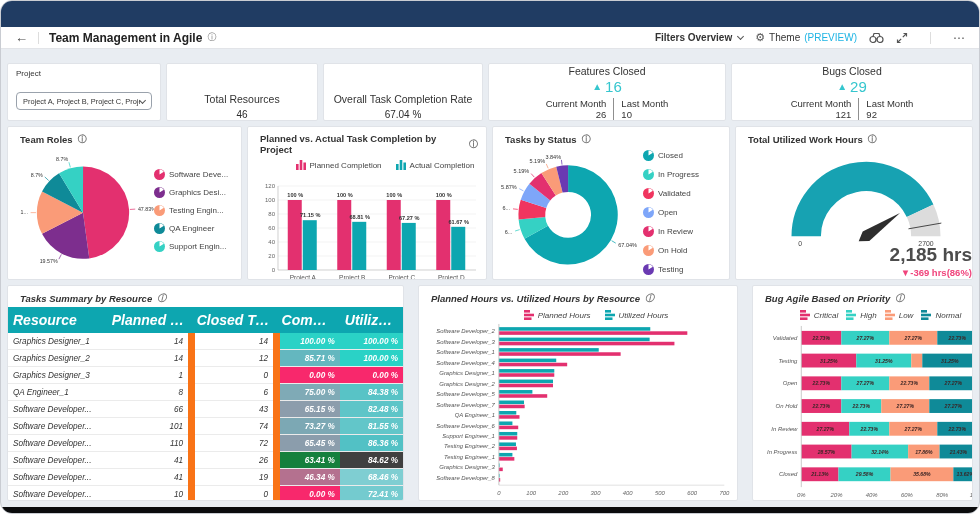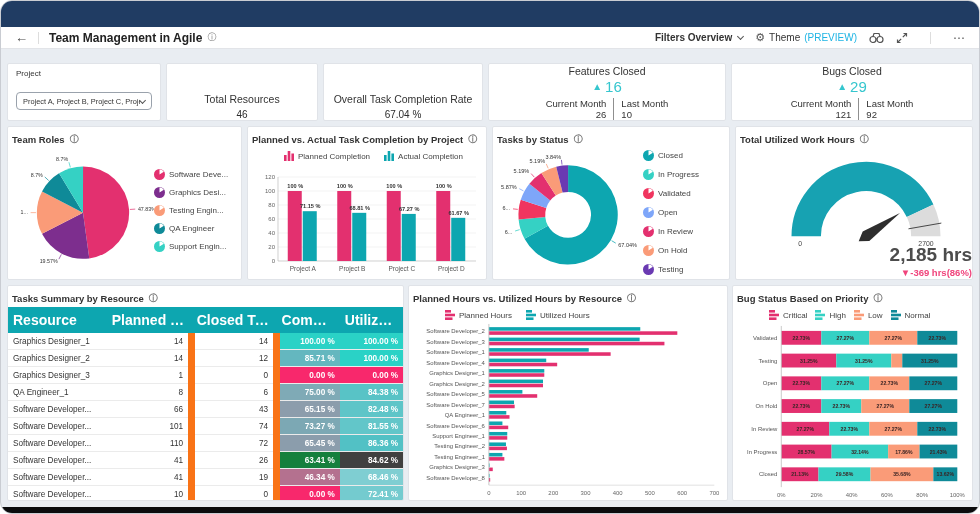--- a/index.html
+++ b/index.html
@@ -16,23 +16,23 @@
   .filters { display: flex; align-items: center; gap: 6px; font-size: 10px; font-weight: bold; color: #333; cursor: pointer; }
   .chev { width: 5px; height: 5px; border-right: 1.3px solid #555; border-bottom: 1.3px solid #555; transform: rotate(45deg); margin-top: -2px; }
   .theme { display: flex; align-items: center; gap: 4px; font-size: 10px; color: #333; cursor: pointer; }
   .gear { font-size: 11px; color: #555; }
   .preview { color: #1db4e4; }
   .iconbtn { display: flex; align-items: center; cursor: pointer; }
   .dash { flex: 1; padding: 6px; display: flex; flex-direction: column; gap: 5px; overflow: hidden; margin-top: 8px; }
   .bottombar { height: 6px; background: #0a0b0d; flex: 0 0 auto; }
   .row1 { display: grid; grid-template-columns: 154px 152px 160px 238px 1fr; gap: 5px; height: 66px; }
   .row2 { display: grid; grid-template-columns: 235px 240px 238px 1fr; gap: 5px; height: 154px; }
-  .row3 { display: grid; grid-template-columns: 397px 320px 1fr; gap: 4px; height: 216px; }
+  .row3 { display: grid; grid-template-columns: 397px 320px 1fr; gap: 14px; height: 216px; font-style: italic; }
   .card { background: #fff; border: 1px solid #e0e3e8; border-radius: 2px; overflow: hidden; position: relative; }
-  .card-title { font-size: 9.5px; font-weight: bold; color: #333; padding: 6px 8px 2px 4px; display: flex; align-items: center; }
+  .card-title { font-size: 9.5px; font-weight: bold; color: #333; padding: 6px 8px 2px 12px; display: flex; align-items: center; }
   
   .proj { padding: 5px 8px; }
   .proj-label { font-size: 8px; color: #333; }
   .dropdown { margin-top: 14px; border: 1px solid #9aa2ac; border-radius: 4px; height: 18px; display: flex; align-items: center; padding: 0 6px; cursor: pointer; background: #fff; }
   .dropdown .val { font-size: 7.4px; color: #333; white-space: nowrap; overflow: hidden; flex: 1; }
   
   .kpi { display: flex; flex-direction: column; align-items: center; justify-content: flex-end; gap: 4px; }
   .kpi-title { font-size: 10.5px; color: #333; }
   .kpi-value { font-size: 10px; color: #2b2b2b; font-weight: 500; }
   .kpi2 { display: flex; flex-direction: column; align-items: center; justify-content: center; gap: 1px; }
@@ -40,21 +40,21 @@
   .delta .arrow { color: #35c6ce; font-size: 10px; }
   .delta .num { color: #35c6ce; font-size: 15px; }
   .mrow { display: flex; align-items: stretch; margin-top: 2px; }
   .mcol { display: flex; flex-direction: column; font-size: 9.5px; color: #333; }
   .mcol.cur { align-items: flex-end; padding-right: 7px; justify-content: space-between; }
   .mcol.last { align-items: flex-start; padding-left: 7px; }
   .mdiv { width: 1px; background: #8f8f8f; }
   
   .pie-body, .donut-body { display: flex; align-items: center; padding: 0 4px; }
   .legend-v { display: flex; flex-direction: column; gap: 7px; }
-  .legend-h { display: flex; gap: 14px; margin-top: 3px; padding-left: 36px; }
+  .legend-h { display: flex; justify-content: center; gap: 14px; margin-top: 3px; padding-left: 36px; }
   .legend-item { display: flex; align-items: center; gap: 4px; font-size: 8px; color: #444; white-space: nowrap; cursor: pointer; }
   .gauge-body { display: flex; flex-direction: column; align-items: flex-end; }
   .gauge-value { font-size: 19px; font-weight: 800; color: #4c4c4c; margin-top: -4px; }
   .gauge-delta { font-size: 9.5px; color: #f0447c; font-weight: bold; margin-top: 1px; }
   
   table { border-collapse: collapse; width: 100%; table-layout: fixed; }
   th { background: #0da6b0; color: #fff; font-size: 14px; text-align: left; padding: 5px 5px; font-weight: bold; white-space: nowrap; overflow: hidden; text-overflow: ellipsis; }
   td { font-size: 8.2px; color: #333; padding: 3.5px 5px; border-bottom: 1px solid #ebebeb; white-space: nowrap; overflow: hidden; text-overflow: ellipsis; }
   td.num { text-align: right; border-right: 7px solid #f97316; }
   td.pct { text-align: right; color: #fff; font-weight: bold; }
@@ -562,21 +562,21 @@
             <text x="143.14285714285714" y="175" font-size="6" fill="#666" text-anchor="middle">200</text>
             <text x="175.71428571428572" y="175" font-size="6" fill="#666" text-anchor="middle">300</text>
             <text x="208.28571428571428" y="175" font-size="6" fill="#666" text-anchor="middle">400</text>
             <text x="240.85714285714286" y="175" font-size="6" fill="#666" text-anchor="middle">500</text>
             <text x="273.42857142857144" y="175" font-size="6" fill="#666" text-anchor="middle">600</text>
             <text x="306" y="175" font-size="6" fill="#666" text-anchor="middle">700</text>
           </svg>
       </div>
       <div class="card">
         <div class="card-title">
-            <span>Bug Status Based on Priority</span>
+            <span>Bug Agile Based on Priority</span>
             <span class="info">ⓘ</span>
           </div>
         <div id="bug-legend" class="legend-h" style="gap:8px;">
             <div class="legend-item">
               <svg width="10" height="10" viewBox="0 0 10 10">
                 <rect x="0" y="0" width="6" height="2.6" fill="#e3306f"></rect>
                 <rect x="0" y="3.7" width="10" height="2.6" fill="#e3306f"></rect>
                 <rect x="0" y="7.4" width="7.5" height="2.6" fill="#e3306f"></rect>
               </svg>
               <span>Critical</span>

